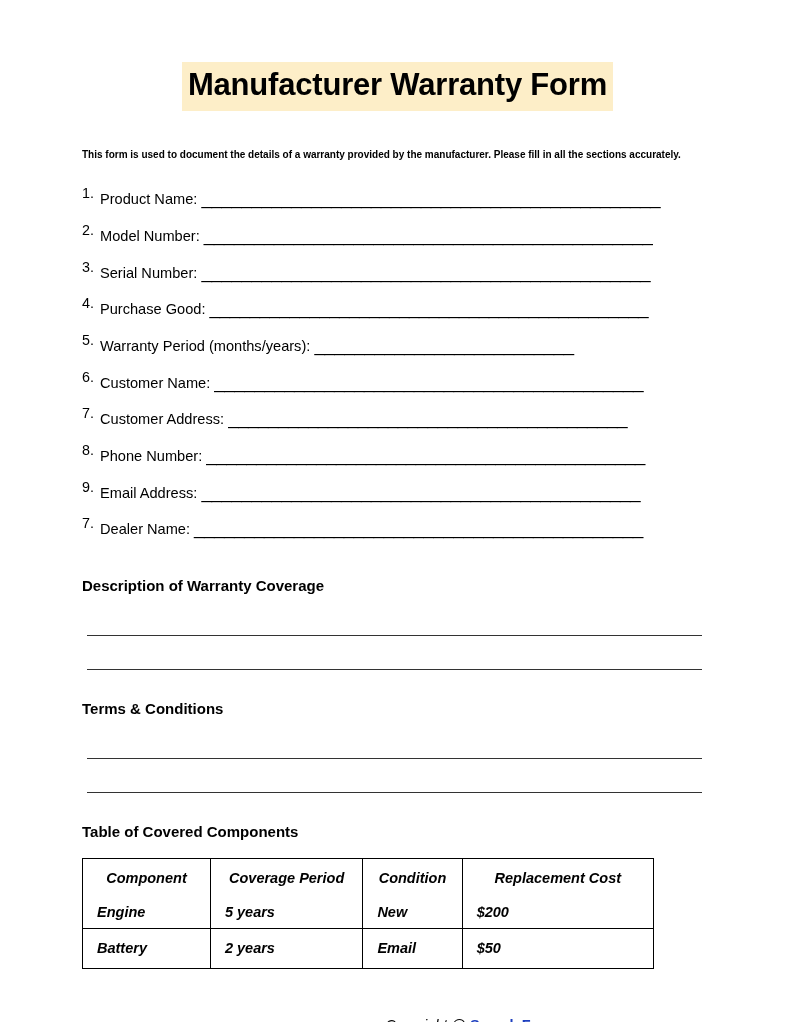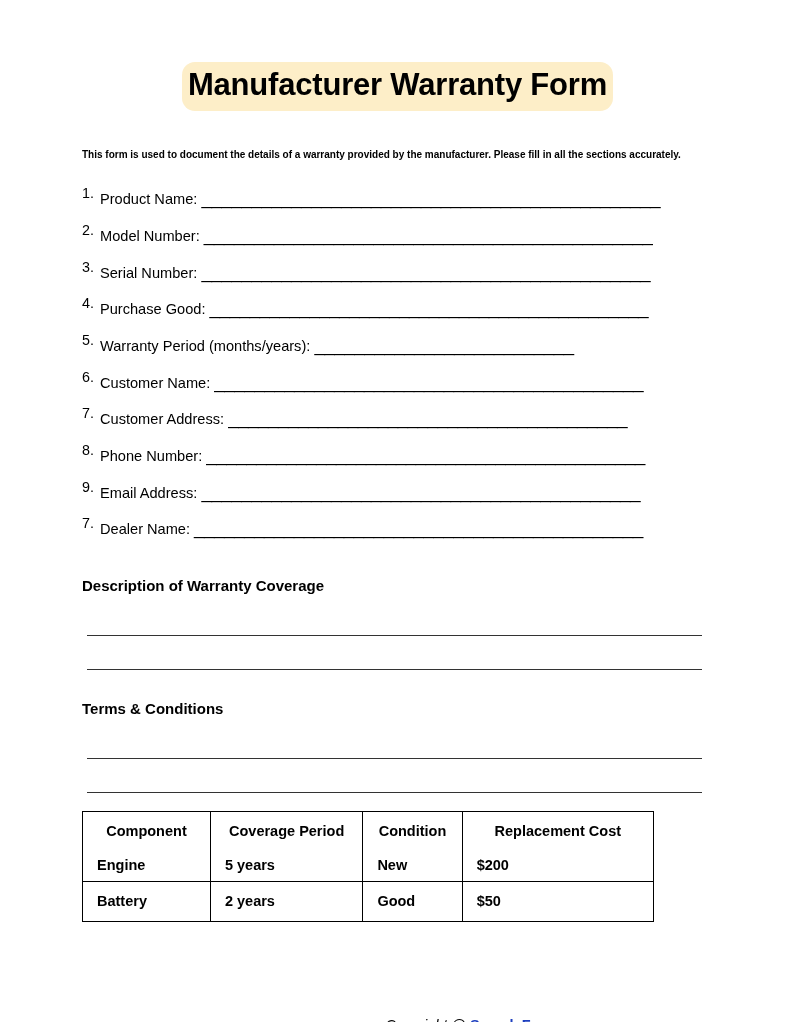--- a/index.html
+++ b/index.html
@@ -27,21 +27,20 @@
     margin-top: 62px;
   }
   .doc-title {
     display: inline-block;
     background: #fdeec8;
     font-size: 31px;
     font-weight: bold;
     line-height: 1.25;
     padding: 4px 6px 6px 6px;
     letter-spacing: -0.2px;
-    border-radius: 13px;
   }
   .intro {
     margin: 36px 0 0 0;
     padding: 0 92px 0 82px;
     font-size: 10px;
     font-weight: bold;
     line-height: 1.55;
   }
   ol.fields {
     margin: 18px 0 0 0;
@@ -96,20 +95,21 @@
     margin-top: 18px;
     border-collapse: collapse;
     width: 572px;
   }
   table.components td {
     border: 1px solid #000000;
     font-size: 14.5px;
     font-weight: bold;
     padding: 0;
     vertical-align: middle;
+    font-style: italic;
   }
   table.components td .cell-line {
     padding: 11px 14px;
     line-height: 1.2;
   }
   table.components td.head-cell .cell-line {
     padding-bottom: 6px;
   }
   table.components .col-a { width: 124px; }
   table.components .col-b { width: 148px; }
@@ -184,20 +184,21 @@
     <div class="rule"></div>
     <div class="rule second"></div>
   </div>
 
   <h2 class="section-head">Terms &amp; Conditions</h2>
   <div class="rule-block">
     <div class="rule"></div>
     <div class="rule second"></div>
   </div>
 
+  <h2 class="section-head">Table of Covered Components</h2>
 
   <table class="components">
     <tbody>
       <tr>
         <td class="col-a head-cell">
           <div class="cell-line head-row-cell">Component</div>
           <div class="cell-line">Engine</div>
         </td>
         <td class="col-b head-cell">
           <div class="cell-line head-row-cell">Coverage Period</div>
@@ -213,21 +214,21 @@
         </td>
       </tr>
       <tr>
         <td class="col-a">
           <div class="cell-line">Battery</div>
         </td>
         <td class="col-b">
           <div class="cell-line">2 years</div>
         </td>
         <td class="col-c">
-          <div class="cell-line">Good</div>
+          <div class="cell-line">Email</div>
         </td>
         <td class="col-d">
           <div class="cell-line">$50</div>
         </td>
       </tr>
     </tbody>
   </table>
 
   <div class="footer">
     <span>Copyright @ </span><a class="brand" href="#">SampleForms.com</a>

